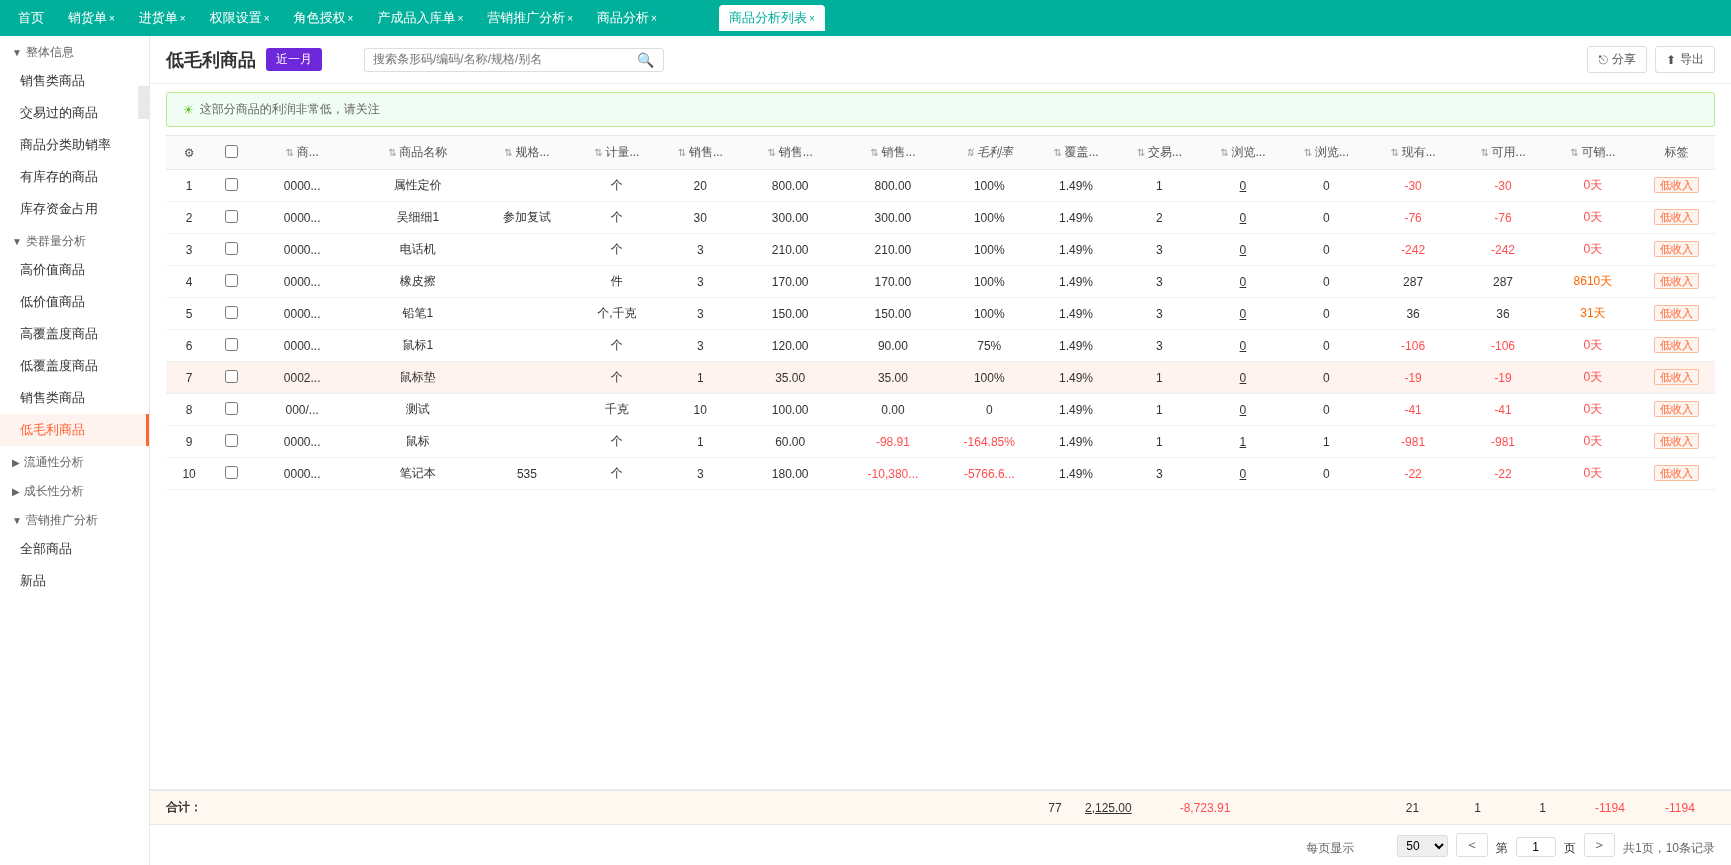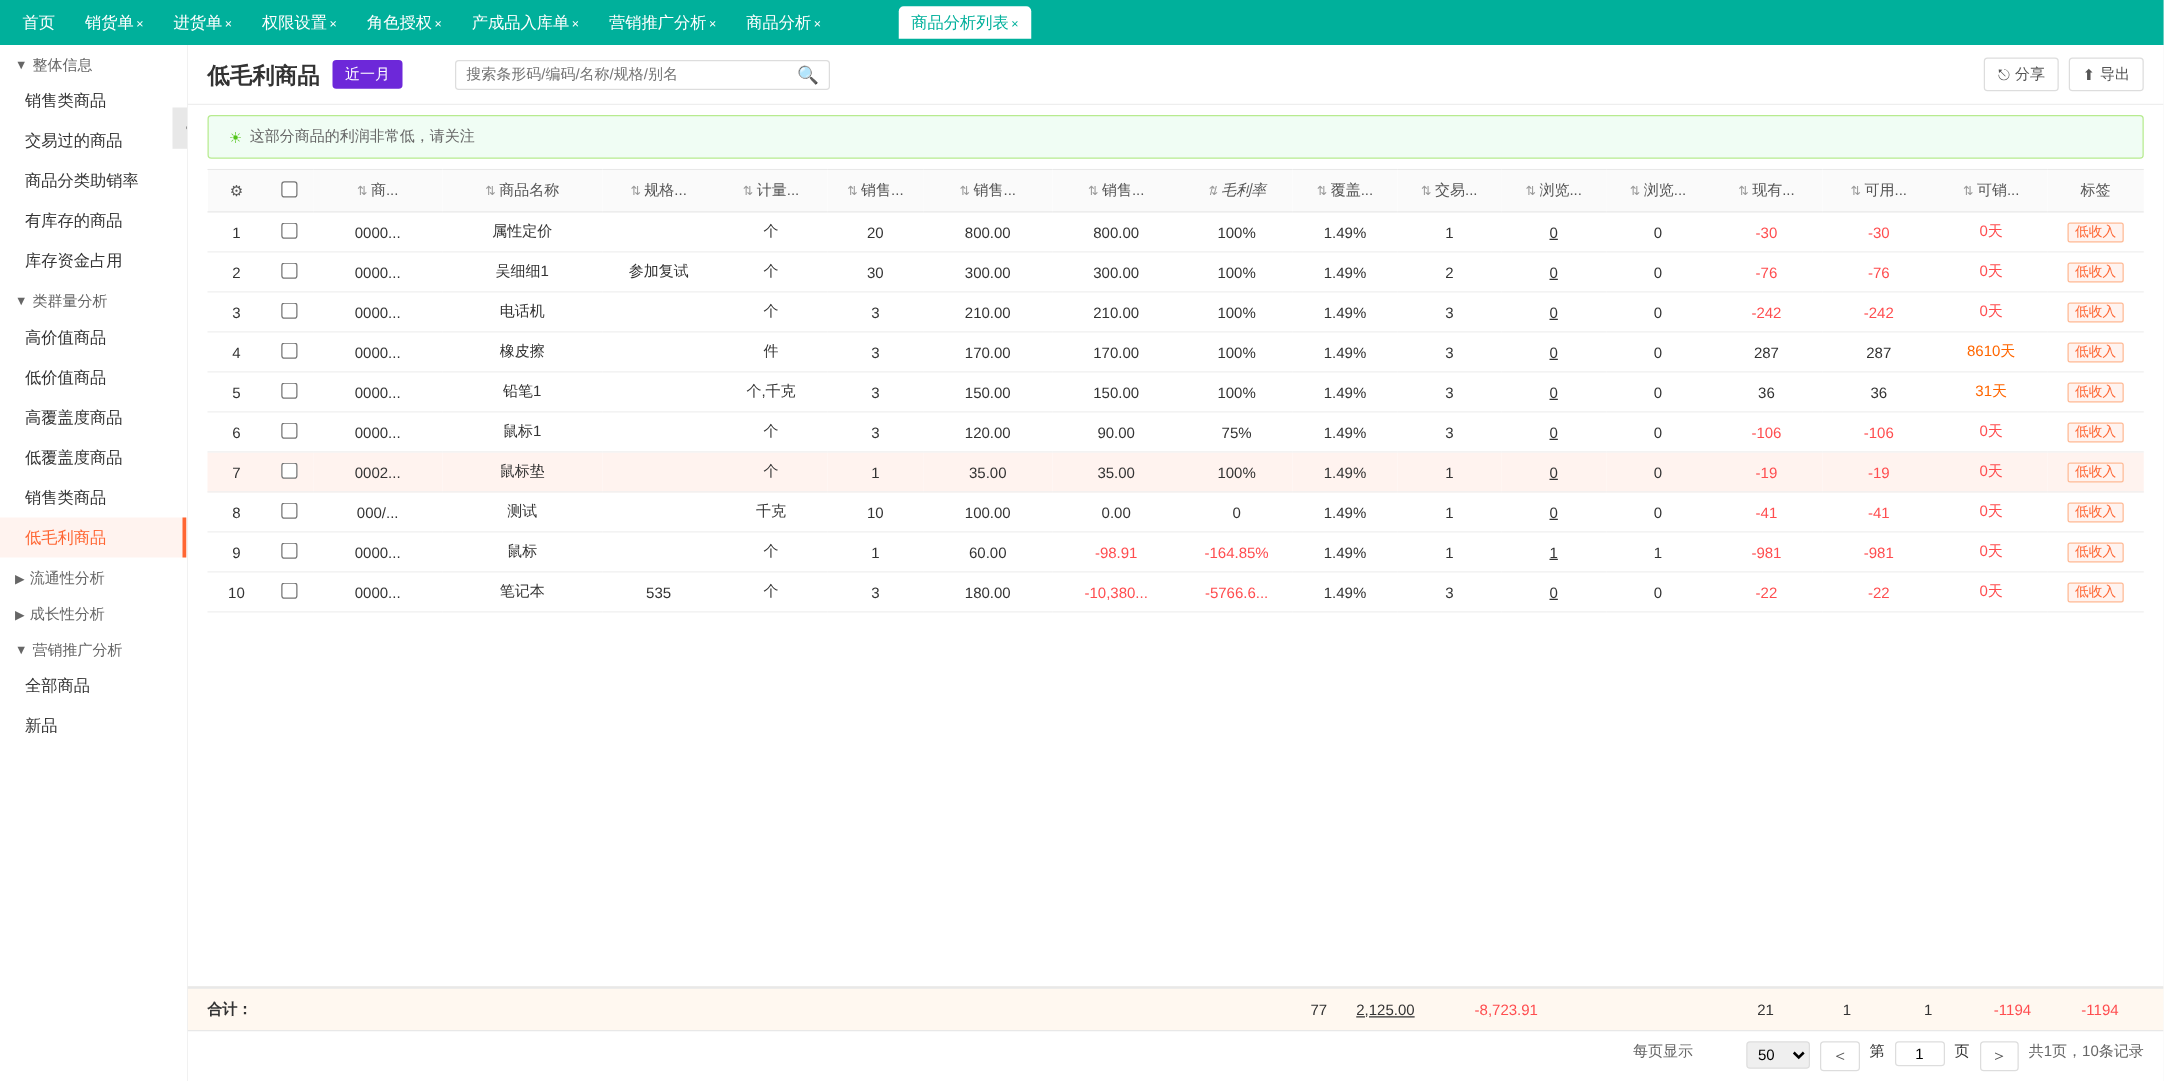--- a/index.html
+++ b/index.html
@@ -169,21 +169,21 @@
       padding: 8px 16px;
       font-size: 12px;
       color: #333;
       gap: 20px;
     }
     .footer-label { font-weight: bold; color: #333; }
 
     
     .pagination {
       display: flex;
-      align-items: flex-start;
+      align-items: flex-end;
       padding: 8px 16px;
       border-top: 1px solid #e8e8e8;
       background: #fff;
       justify-content: flex-end;
       gap: 8px;
       font-size: 12px;
     }
     .page-size-label { color: #666; }
     .page-size-select {
       border: 1px solid #ddd;

